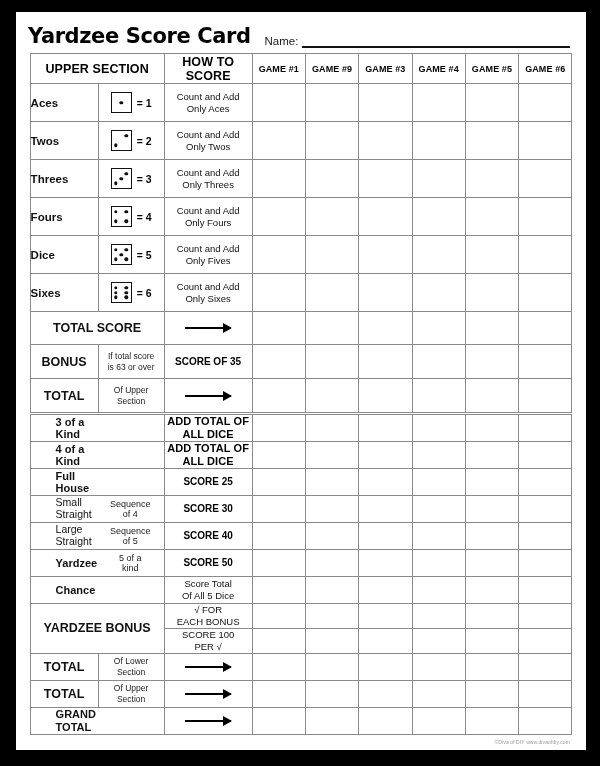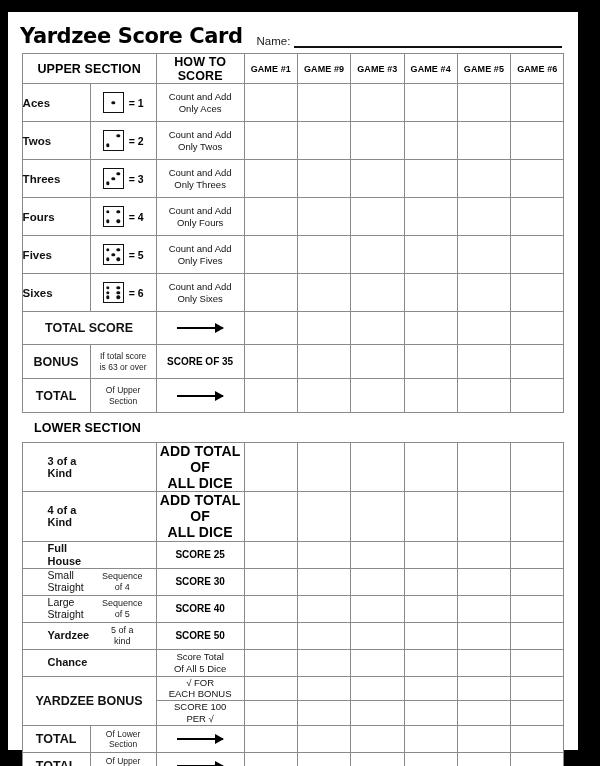--- a/index.html
+++ b/index.html
@@ -7,21 +7,21 @@
   html, body {
     width: 600px;
     height: 766px;
     background: #000000;
     font-family: "Liberation Sans", sans-serif;
     overflow: hidden;
   }
 
   #page {
     position: absolute;
-    left: 8px;
+    left: 16px;
     top: 12px;
     width: 570px;
     height: 738px;
     background: #ffffff;
   }
 
   
   #header {
     height: 40px;
     display: flex;
@@ -143,21 +143,21 @@
     color: #111;
   }
   .how-bold {
     font-size: 10px;
     font-weight: bold;
     text-align: center;
     line-height: 1.2;
     color: #000;
   }
   .how-bold-tight {
-    font-size: 14px;
+    font-size: 11px;
     font-weight: bold;
     text-align: center;
     line-height: 1.15;
     letter-spacing: 0.1px;
     color: #000;
   }
   .game-cell { background: #fff; }
 
   
   .dice-wrap {
@@ -359,21 +359,21 @@
         <td class="how ml">Count and Add<br>Only Fours</td>
         <td class="game-cell"></td>
         <td class="game-cell"></td>
         <td class="game-cell"></td>
         <td class="game-cell"></td>
         <td class="game-cell"></td>
         <td class="game-cell"></td>
       </tr>
 
       <tr class="r-upper">
-        <td class="cat">Fives</td>
+        <td class="cat">Dice</td>
         <td>
           <div class="dice-wrap">
             <span class="die">
                 <i class="p-tl"></i>
                 <i class="p-tr"></i>
                 <i class="p-c"></i>
                 <i class="p-bl"></i>
                 <i class="p-br"></i>
               </span>
             <span class="die-eq">= 5</span>
@@ -450,21 +450,20 @@
         <td class="game-cell"></td>
         <td class="game-cell"></td>
         <td class="game-cell"></td>
         <td class="game-cell"></td>
         <td class="game-cell"></td>
         <td class="game-cell"></td>
       </tr>
     </tbody>
   </table>
 
-  <div id="lower-heading">LOWER SECTION</div>
 
   <table class="card-table" id="lower-table">
     <colgroup>
       <col class="c-cat">
         <col class="c-sub">
         <col class="c-how">
       <col class="c-game">
         <col class="c-game">
         <col class="c-game">
       <col class="c-game">

